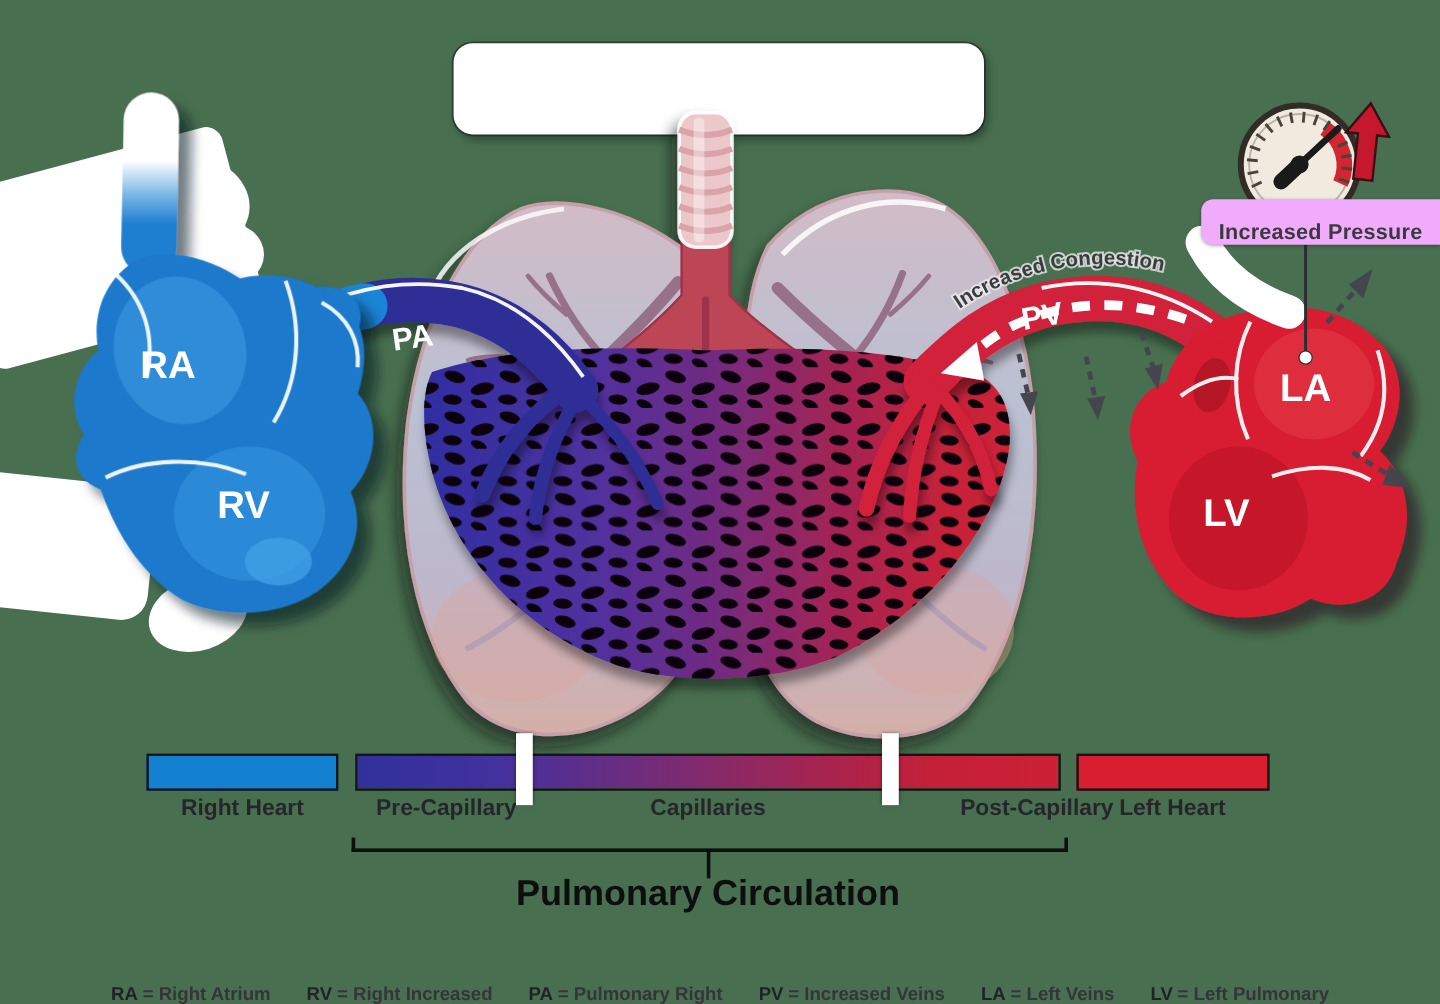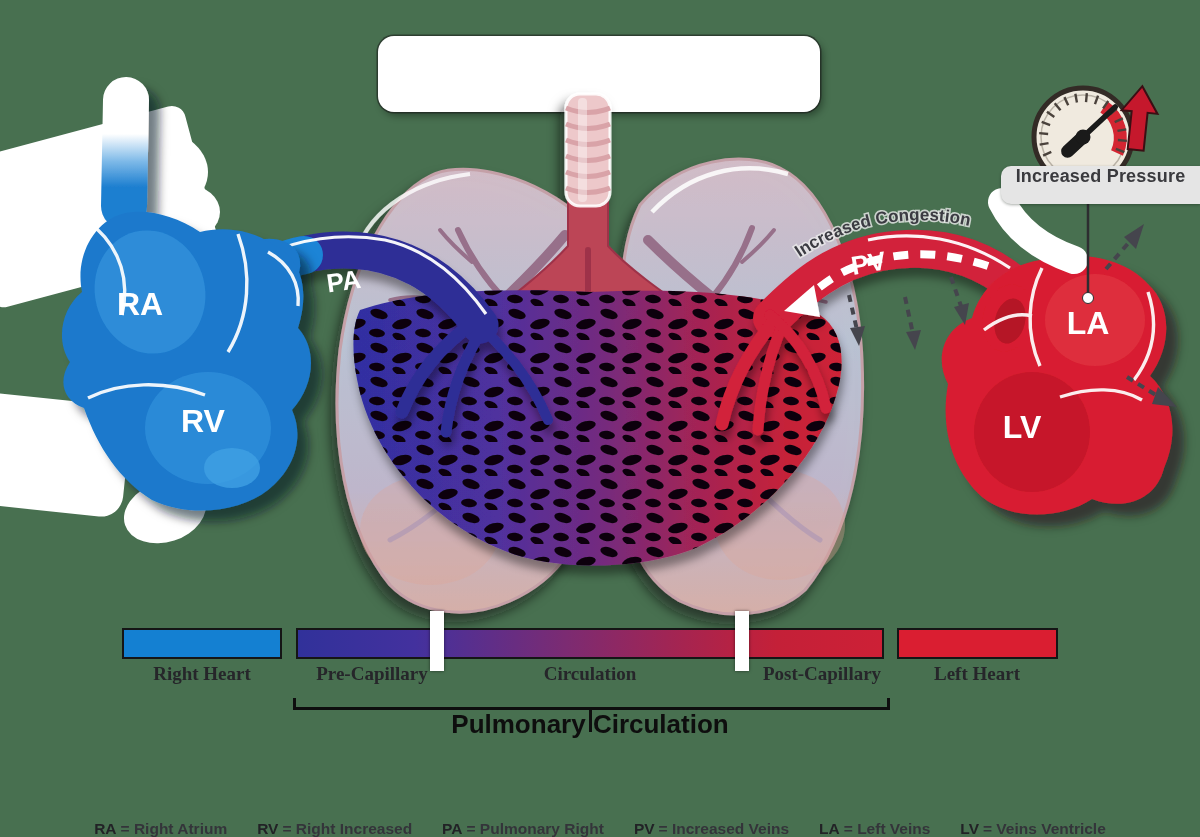--- a/index.html
+++ b/index.html
@@ -11,46 +11,46 @@
   .abs{position:absolute;}
   
   #title-box{
     left:378px;top:36px;width:442px;height:76px;border-radius:16px;
     background:#ffffff;z-index:1;
     box-shadow:0 0 0 1.5px rgba(25,25,25,.55), 3px 4px 7px rgba(8,18,10,.4);
   }
   #art{left:0;top:0;z-index:2;}
   
   #pressure-band{
-    left:1001px;top:166px;width:199px;height:38px;background:#e5e5e5;
+    left:1001px;top:166px;width:199px;height:38px;background:#f0abfc;
     border-radius:10px 0 0 10px;z-index:3;
     box-shadow:0 1px 3px rgba(10,20,10,.35);
-    display:flex;align-items:flex-start;justify-content:center;
+    display:flex;align-items:flex-end;justify-content:center;
   }
   #pressure-band .txt{
     font-size:18px;font-weight:800;color:#3a3a3e;letter-spacing:.2px;white-space:nowrap;
   }
   
   .bar{height:31px;top:628px;border:2px solid #151515;box-sizing:border-box;z-index:3;}
   #bar-right-heart{left:122px;width:160px;background:#1480d2;}
   #bar-gradient{left:296px;width:588px;
     background:linear-gradient(90deg,#31319a 0%,#43319e 20%,#7c2b72 46%,#a62450 66%,#c42038 82%,#cd2036 100%);}
   #bar-left-heart{left:897px;width:161px;background:#da1e31;}
   .divider{top:611px;width:14px;height:60px;background:#ffffff;z-index:4;
     box-shadow:0 0 3px rgba(0,0,0,.55);}
   #divider-pre{left:430px;} #divider-post{left:735px;}
   .bar-label{top:663px;transform:translateX(-50%);font-size:19px;font-weight:700;
-    color:#26262a;white-space:nowrap;z-index:3;font-family:Liberation Serif, serif;}
+    color:#26262a;white-space:nowrap;z-index:3;}
   
   #bracket{left:293px;top:698px;width:597px;height:12px;z-index:3;
     border-left:3px solid #0e0e0e;border-right:3px solid #0e0e0e;border-bottom:3px solid #0e0e0e;
     box-sizing:border-box;}
   #bracket-stem{left:589px;top:709px;width:3px;height:23px;background:#0e0e0e;z-index:3;}
-  #pulm-title{left:590px;top:709px;transform:translateX(-50%);
-    font-size:26px;font-weight:800;color:#0e0e0e;white-space:nowrap;z-index:3;}
+  #pulm-title{left:590px;top:728px;transform:translateX(-50%);
+    font-size:30px;font-weight:800;color:#0e0e0e;white-space:nowrap;z-index:3;}
   
   #legend{left:0;top:820px;width:1200px;display:flex;justify-content:center;gap:30px;
     z-index:3;white-space:nowrap;}
   #legend .item{font-size:15.5px;color:#34343a;}
   #legend .abbr{font-weight:800;color:#222226;}
   #legend .name{font-weight:700;margin-left:4px;}
 </style>
 </head>
 <body>
 
@@ -297,28 +297,28 @@
 </div>
 
 <div class="abs bar" id="bar-right-heart"></div>
 <div class="abs bar" id="bar-gradient"></div>
 <div class="abs bar" id="bar-left-heart"></div>
 <div class="abs divider" id="divider-pre"></div>
 <div class="abs divider" id="divider-post"></div>
 
 <div class="abs bar-label" style="left:202px">Right Heart</div>
 <div class="abs bar-label" style="left:372px">Pre-Capillary</div>
-<div class="abs bar-label" style="left:590px">Circulation</div>
-<div class="abs bar-label" style="left:822px">Post-Capillary</div>
+<div class="abs bar-label" style="left:590px">Capillaries</div>
+<div class="abs bar-label" style="left:864px">Post-Capillary</div>
 <div class="abs bar-label" style="left:977px">Left Heart</div>
 
 <div class="abs" id="bracket"></div>
 <div class="abs" id="bracket-stem"></div>
 <div class="abs" id="pulm-title">Pulmonary Circulation</div>
 
 <div class="abs" id="legend">
   <span class="item"><span class="abbr">RA</span><span class="name">= Right Atrium</span></span>
   <span class="item"><span class="abbr">RV</span><span class="name">= Right Increased</span></span>
   <span class="item"><span class="abbr">PA</span><span class="name">= Pulmonary Right</span></span>
   <span class="item"><span class="abbr">PV</span><span class="name">= Increased Veins</span></span>
   <span class="item"><span class="abbr">LA</span><span class="name">= Left Veins</span></span>
-  <span class="item"><span class="abbr">LV</span><span class="name">= Veins Ventricle</span></span>
+  <span class="item"><span class="abbr">LV</span><span class="name">= Left Pulmonary</span></span>
 </div>
 
 </body></html>

